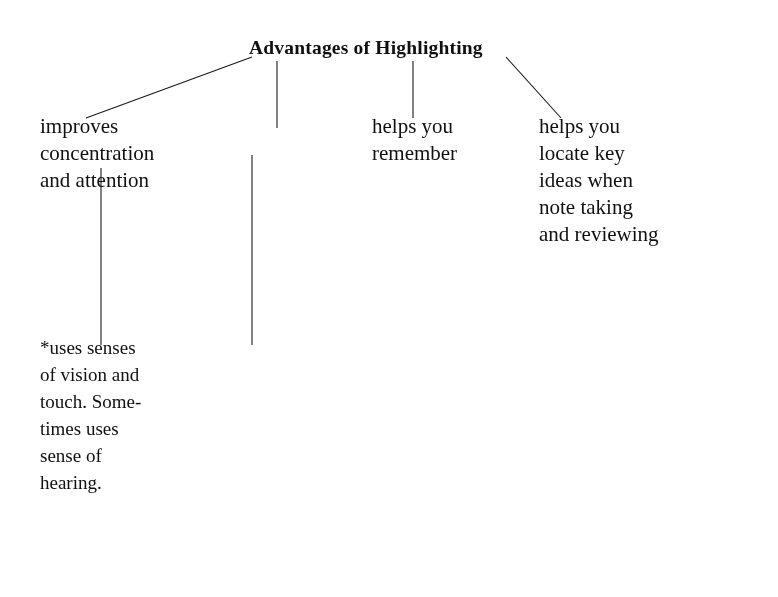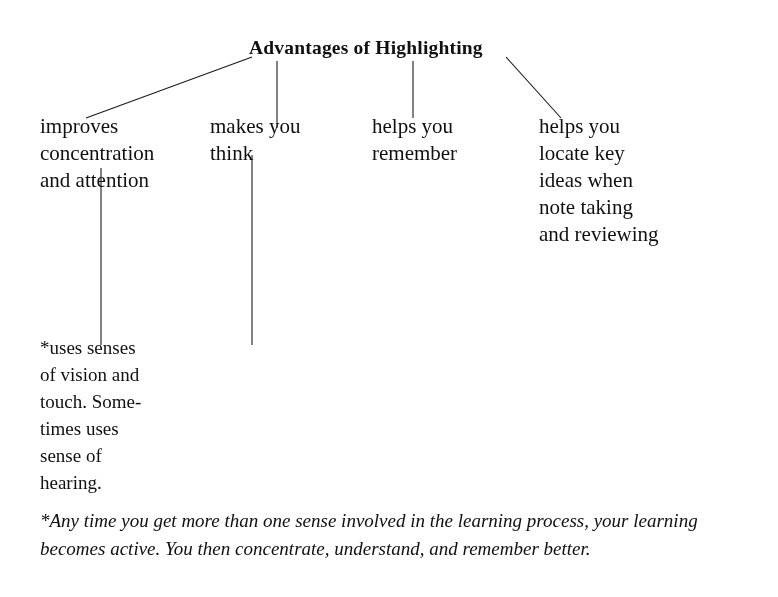--- a/index.html
+++ b/index.html
@@ -97,35 +97,32 @@
     <line x1="101" y1="168" x2="101" y2="345"></line>
     <line x1="252" y1="155" x2="252" y2="345"></line>
   </svg>
 
   <div id="diagram-title">Advantages of Highlighting</div>
 
   <div class="branch-label" id="branch-0">improves
 concentration
 and attention</div>
 
-  <div class="branch-label" id="branch-1">makes you
-think</div>
 
   <div class="branch-label" id="branch-2">helps you
 remember</div>
 
   <div class="branch-label" id="branch-3">helps you
 locate key
 ideas when
 note taking
 and reviewing</div>
 
   <div class="detail-label" id="detail-0">*uses senses
 of vision and
 touch. Some-
 times uses
 sense of
 hearing.</div>
 
 
-  <div id="footnote">*Any time you get more than one sense involved in the learning process, your learning becomes active. You then concentrate, understand, and remember better.</div>
 
 </div>
 
 </body></html>

